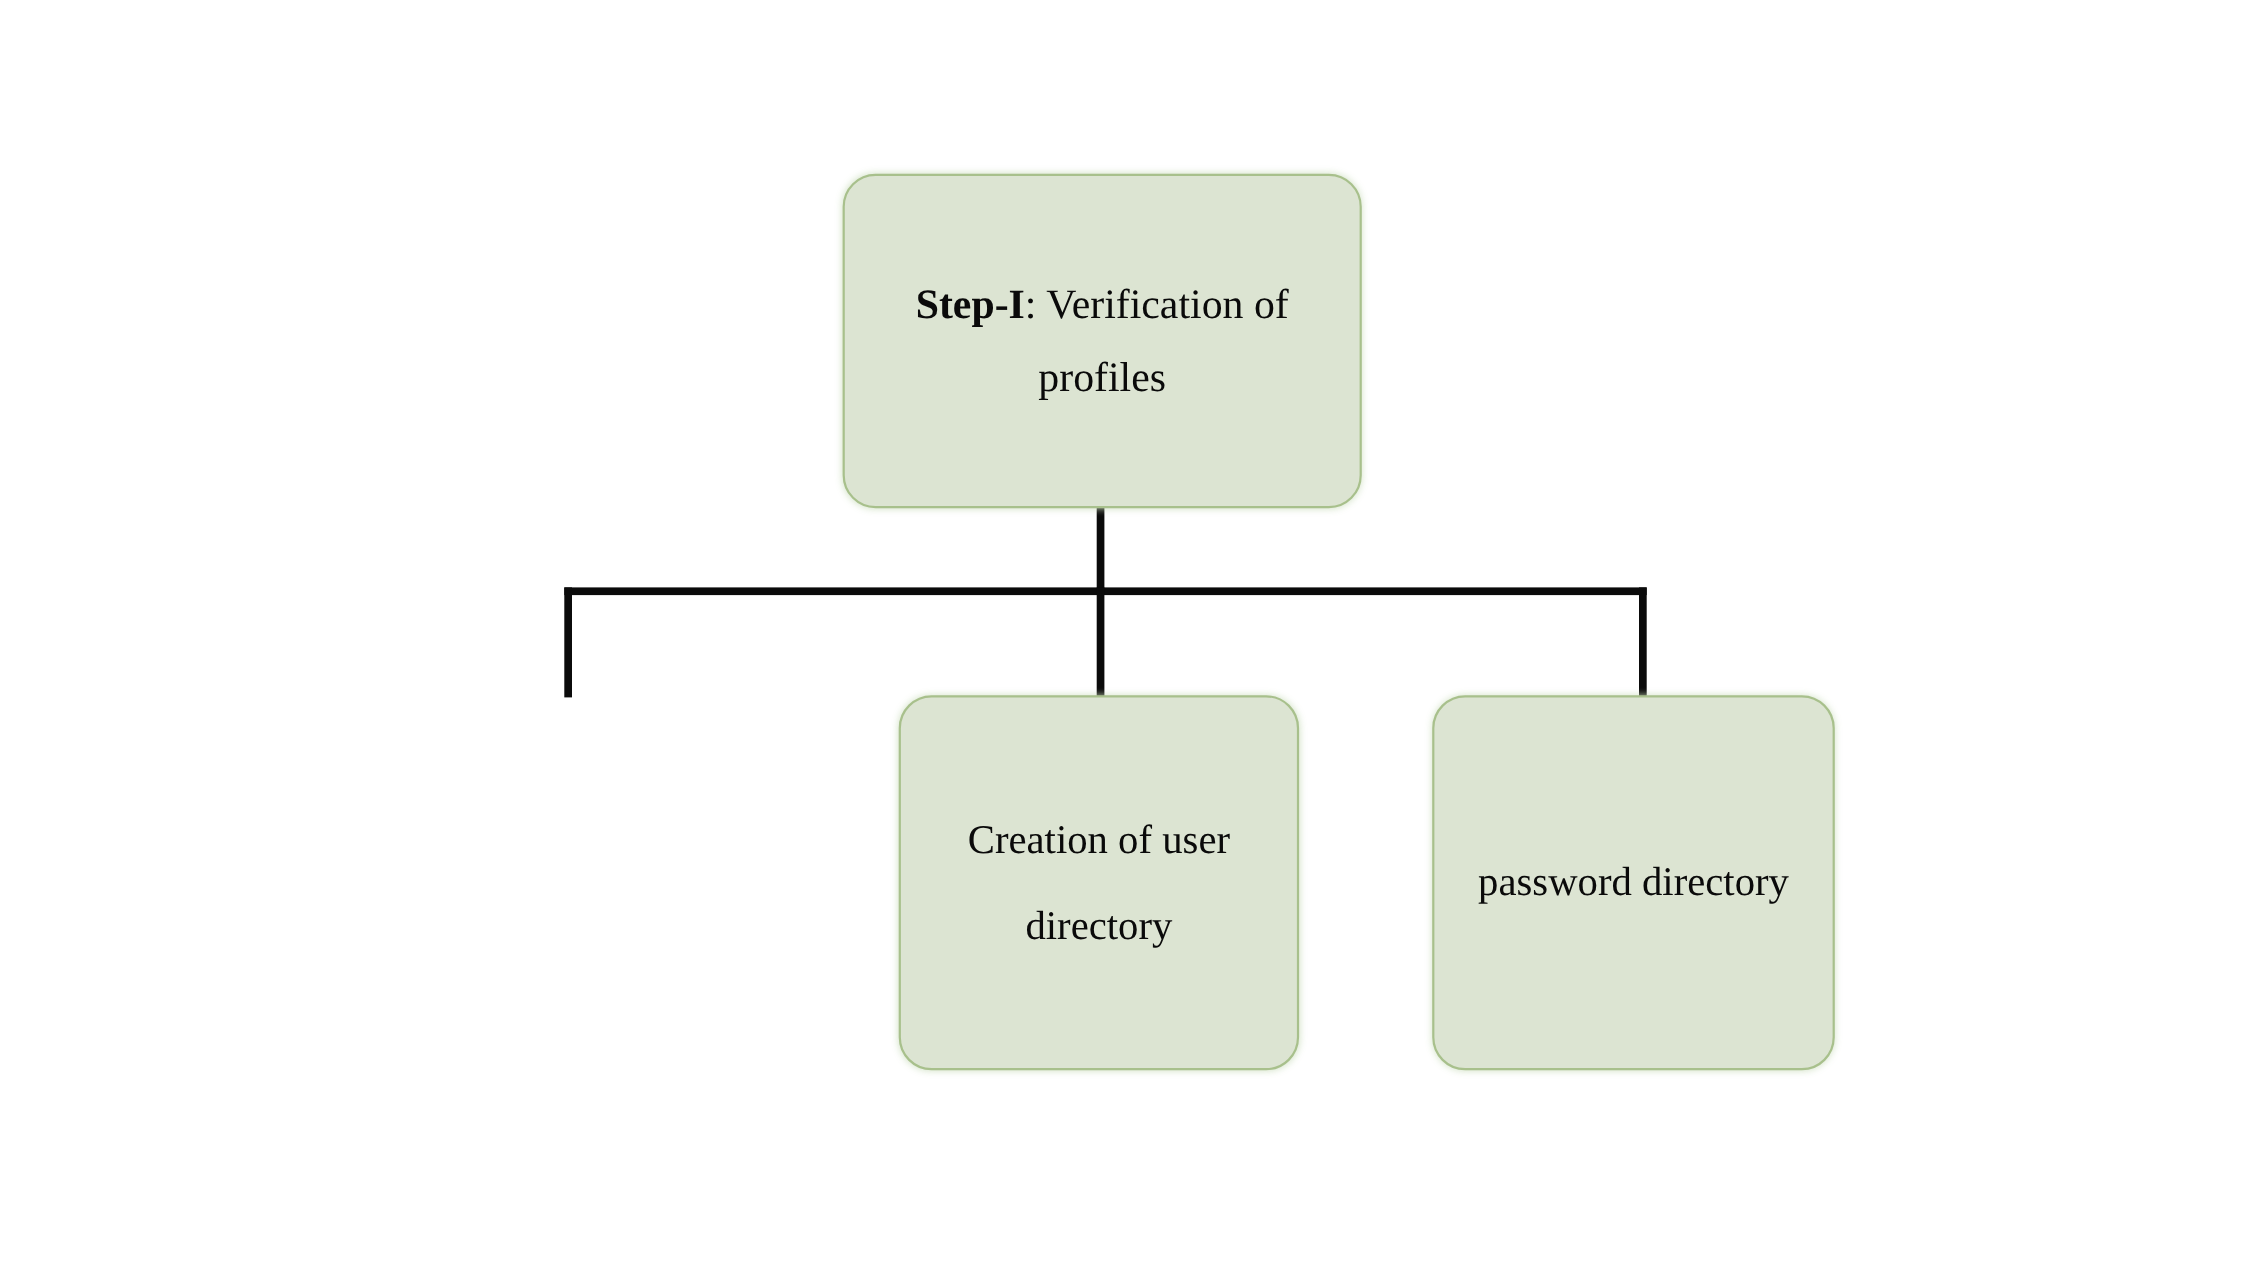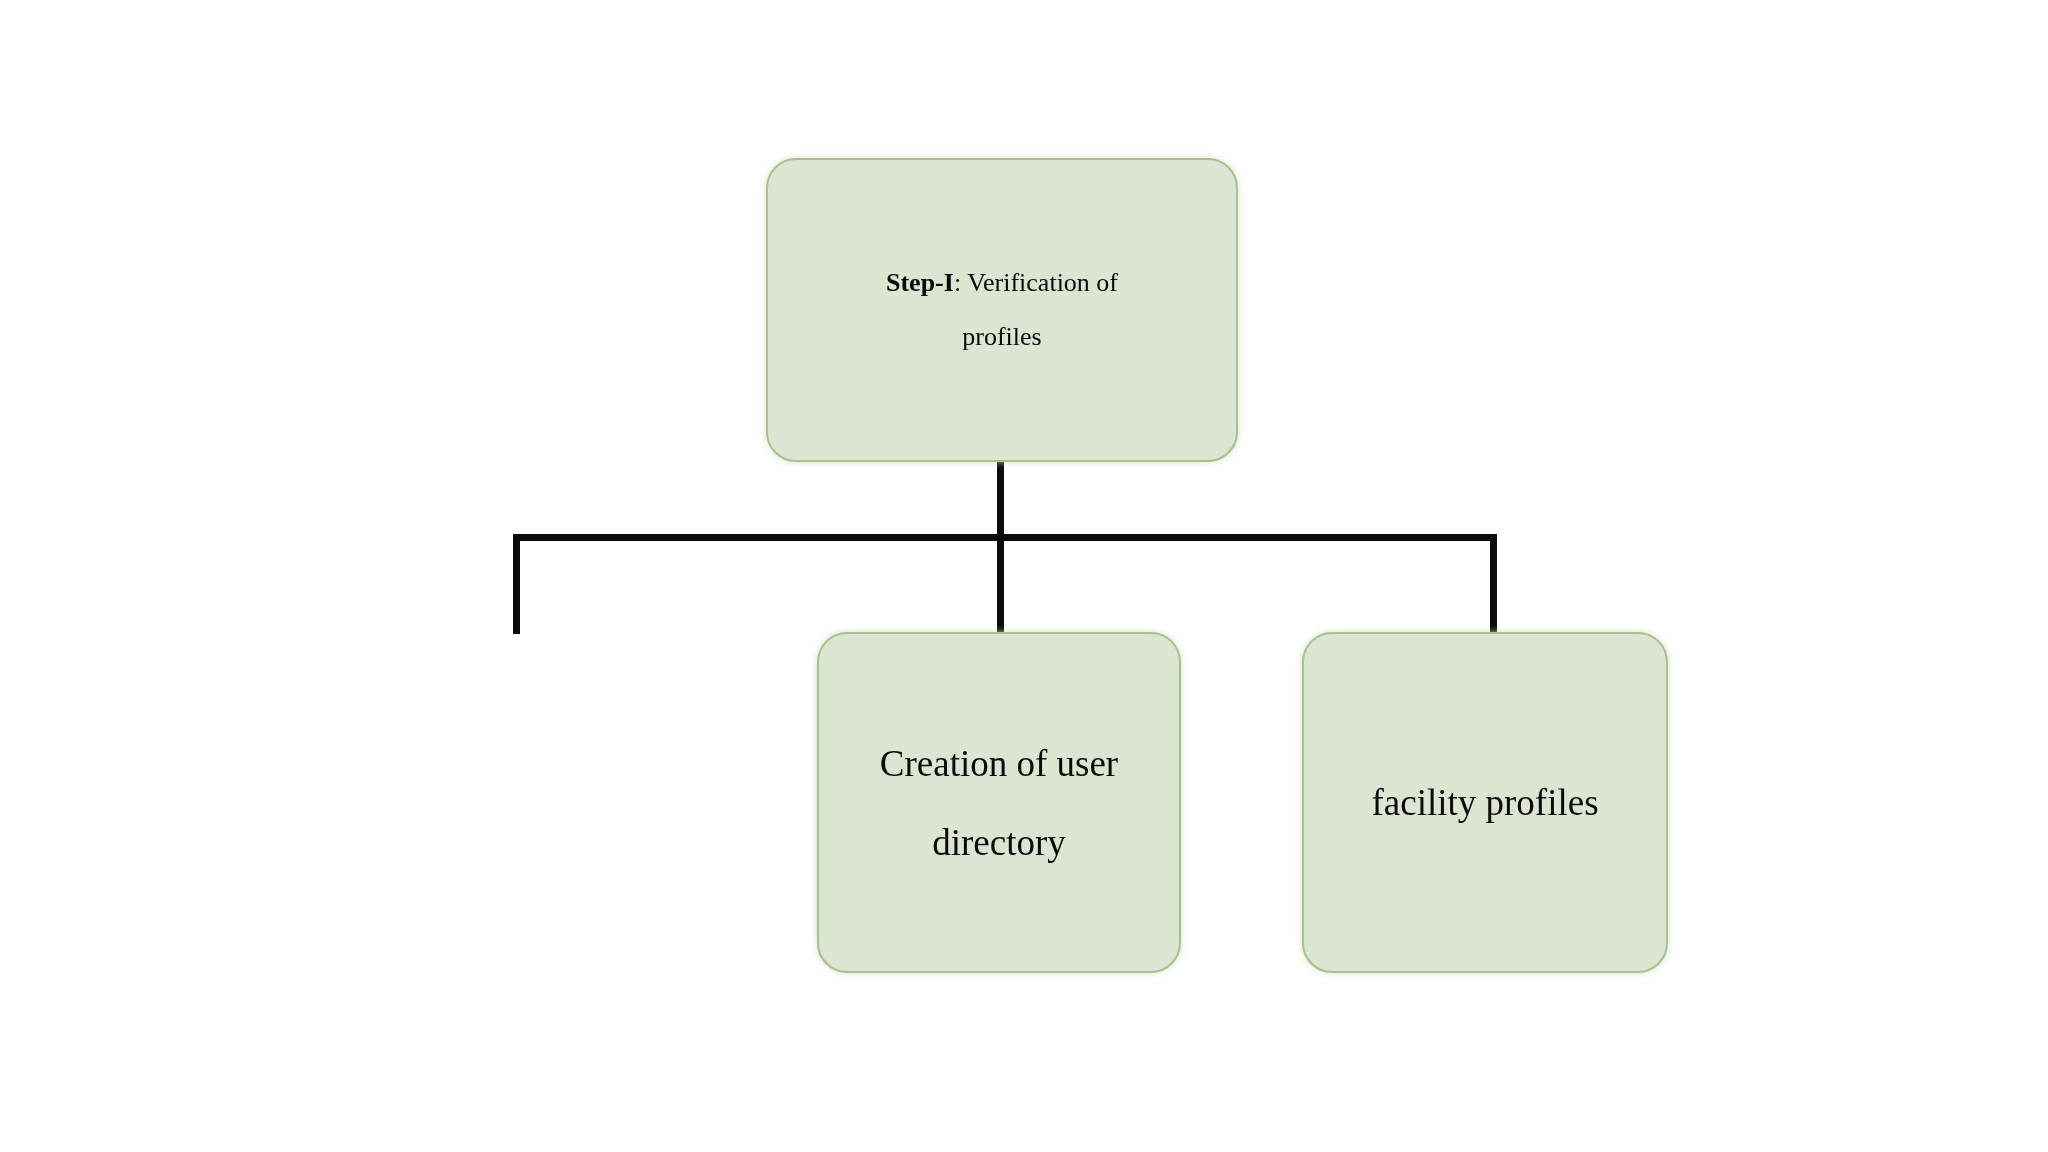--- a/index.html
+++ b/index.html
@@ -50,21 +50,21 @@
 
   
   #node-root {
     left: 766px;
     top: 158px;
     width: 472px;
     height: 304px;
     border-radius: 30px;
   }
   #node-root .line {
-    font-size: 26px;
+    font-size: 38px;
     line-height: 1.0;
     margin: 14px 0;
   }
   #node-root .bold { font-weight: bold; }
 
   
   .node-leaf {
     top: 632px;
     height: 341px;
     border-radius: 30px;
@@ -98,16 +98,16 @@
     <span class="line">profiles</span>
   </div>
 
 
   <div class="node node-leaf" id="node-profiles">
     <span class="line">Creation of user</span>
     <span class="line">directory</span>
   </div>
 
   <div class="node node-leaf" id="node-directory">
-    <span class="line">facility profiles</span>
+    <span class="line">password directory</span>
   </div>
 
 </div>
 
 </body></html>

